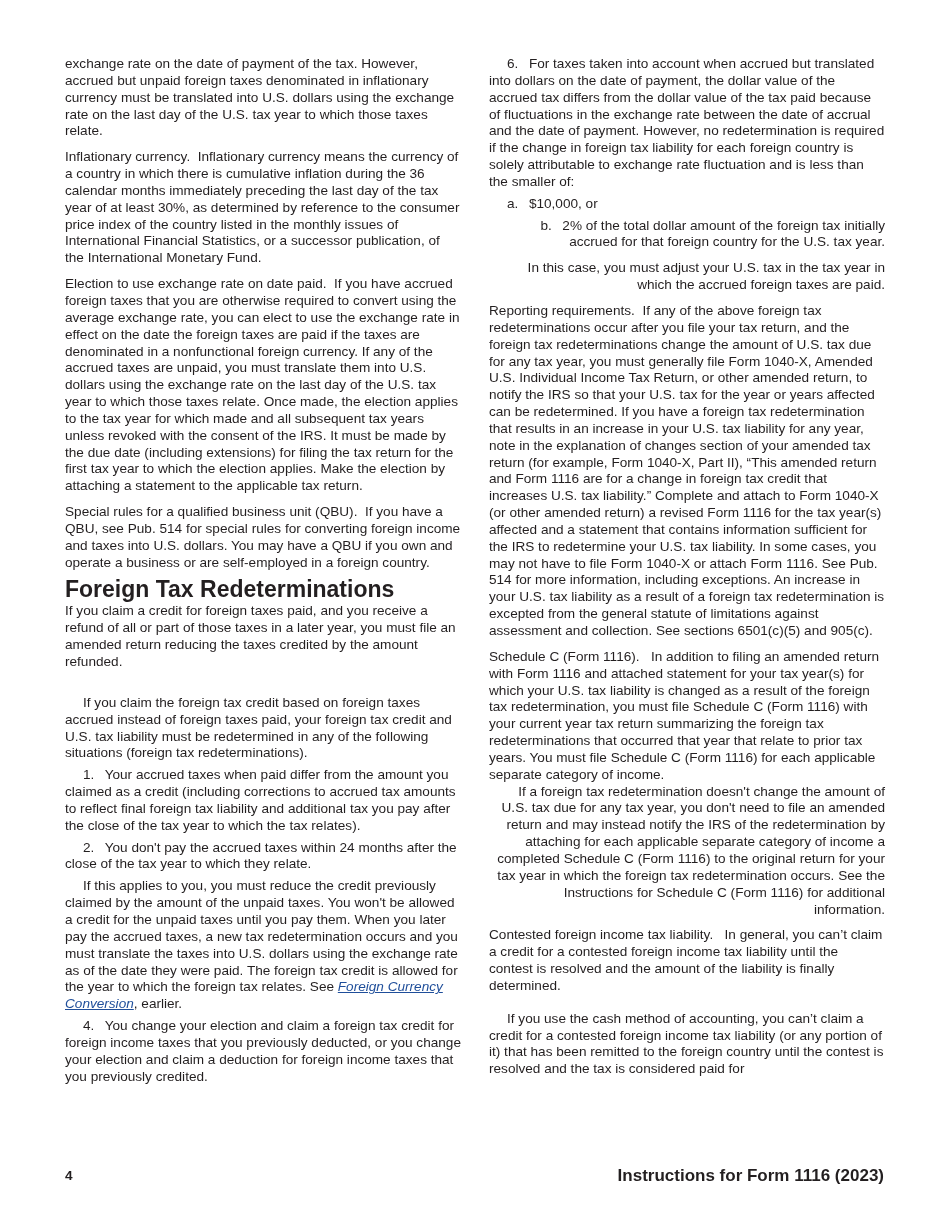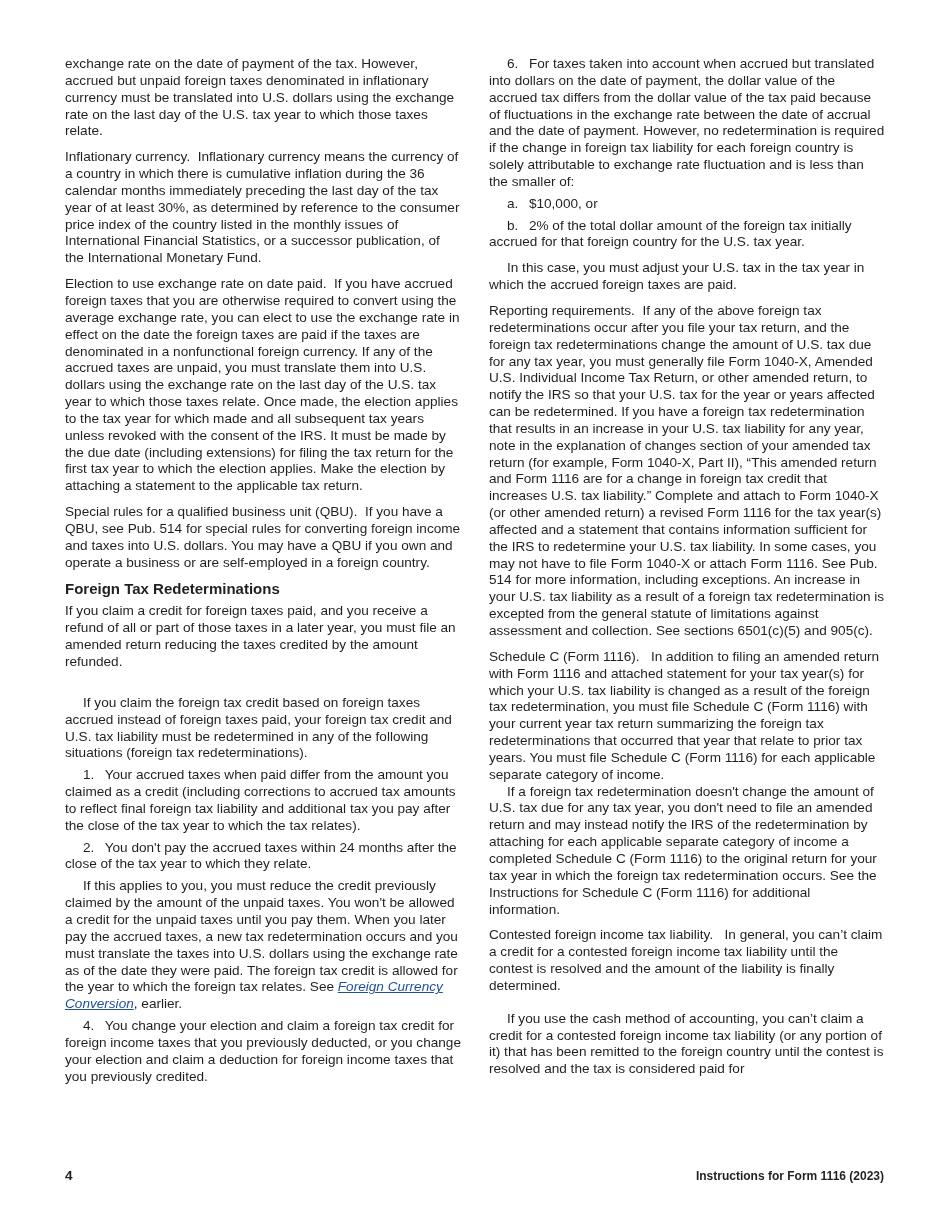--- a/index.html
+++ b/index.html
@@ -6,29 +6,29 @@
   body {
     width: 950px; height: 1230px; position: relative; overflow: hidden;
     font-family: "Liberation Sans", sans-serif; color: #231f20;
     font-size: 13.6px; line-height: 16.85px;
   }
   .col { position: absolute; top: 56px; width: 396px; }
   .col.left { left: 65px; }
   .col.right { left: 489px; }
   p { margin: 0 0 9px 0; }
   p.ind { text-indent: 18px; margin-bottom: 5px; }
-  p.gap { margin-bottom: 9px; }
+  p.gap { margin-bottom: 9px; text-align: right; }
   b { font-weight: normal; }
   h2 {
-    font-size: 15px; line-height: 24px; font-weight: bold;
+    font-size: 23px; line-height: 24px; font-weight: bold;
     margin: 6px 0 2px 0; color: #231f20;
   }
   a.link { color: #1f4e9a; font-style: italic; text-decoration: underline; }
   .footer-left { position: absolute; left: 65px; top: 1168px; font-weight: bold; font-size: 13.6px; }
-  .footer-right { position: absolute; right: 66px; top: 1168px; font-weight: bold; font-size: 12px; }
+  .footer-right { position: absolute; right: 66px; top: 1168px; font-weight: bold; font-size: 17px; }
 </style>
 </head>
 <body>
 
 <div class="col left">
   <p>exchange rate on the date of payment of the tax. However, accrued but unpaid foreign taxes denominated in inflationary currency must be translated into U.S. dollars using the exchange rate on the last day of the U.S. tax year to which those taxes relate.</p>
 
   <p>
     <b>Inflationary currency.</b>&nbsp;
     <span>Inflationary currency means the currency of a country in which there is cumulative inflation during the 36 calendar months immediately preceding the last day of the tax year of at least 30%, as determined by reference to the consumer price index of the country listed in the monthly issues of International Financial Statistics, or a successor publication, of the International Monetary Fund.</span>

